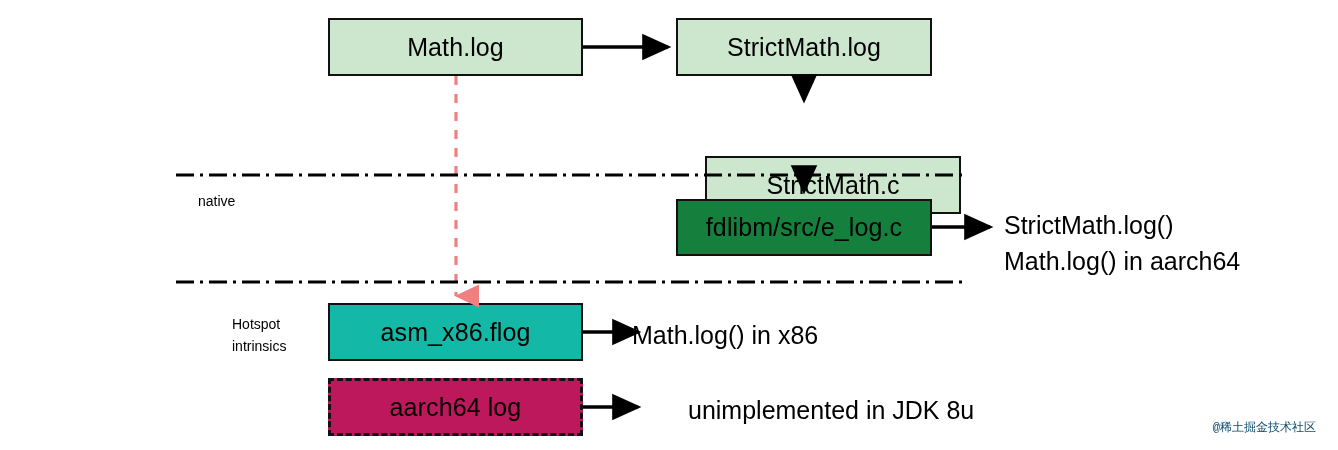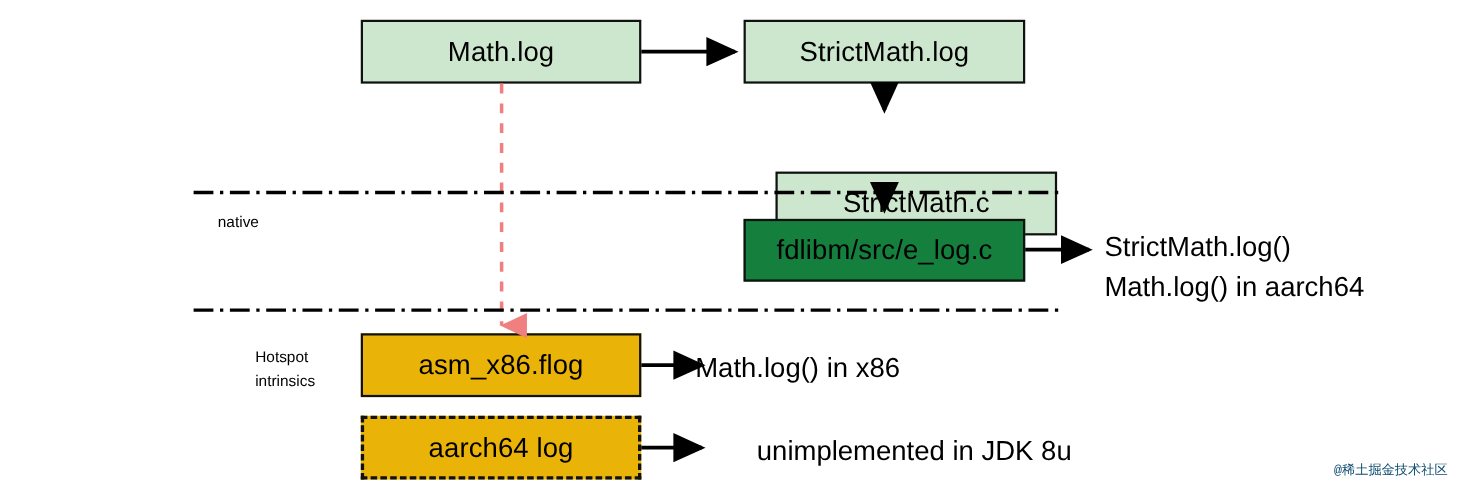--- a/index.html
+++ b/index.html
@@ -24,23 +24,23 @@
     align-items: center;
     justify-content: center;
     border: 2px solid #111111;
     font-size: 25px;
     color: #000000;
     letter-spacing: .1px;
     white-space: nowrap;
   }
   .node-green { background: #cde6ce; }
   .node-blue  { background: #15803d; }
-  .node-red   { background: #eab308; }
+  .node-red   { background: #14b8a6; }
   .node-dashed {
-    background: #eab308;
+    background: #be185d;
     border: 3px dashed #111111;
   }
   .side-label {
     position: absolute;
     font-size: 14px;
     color: #000000;
     line-height: 22px;
     white-space: pre-line;
   }
   .out-label {

